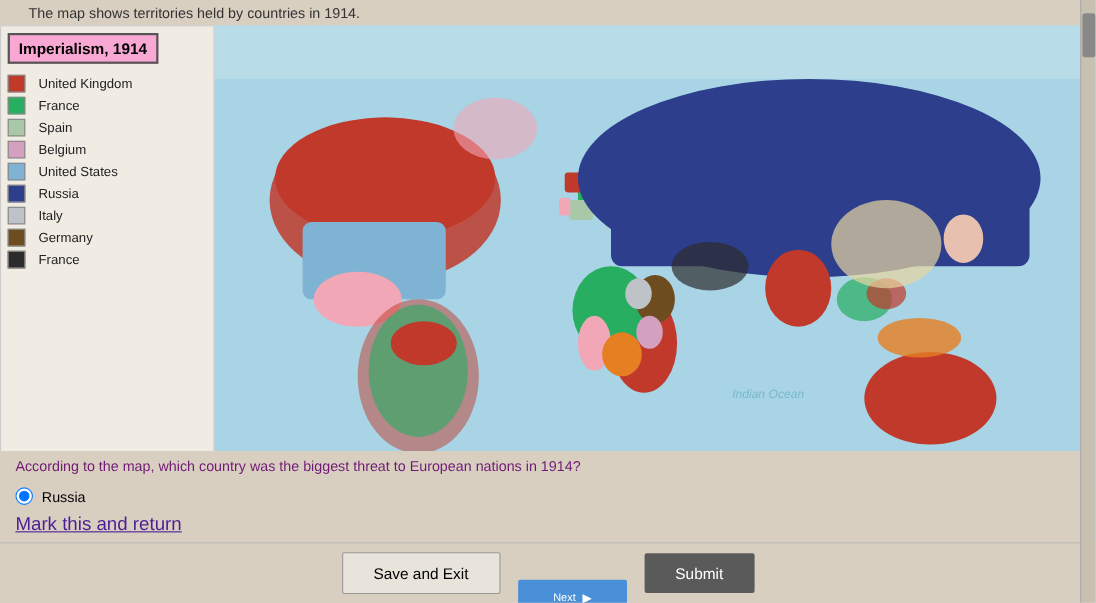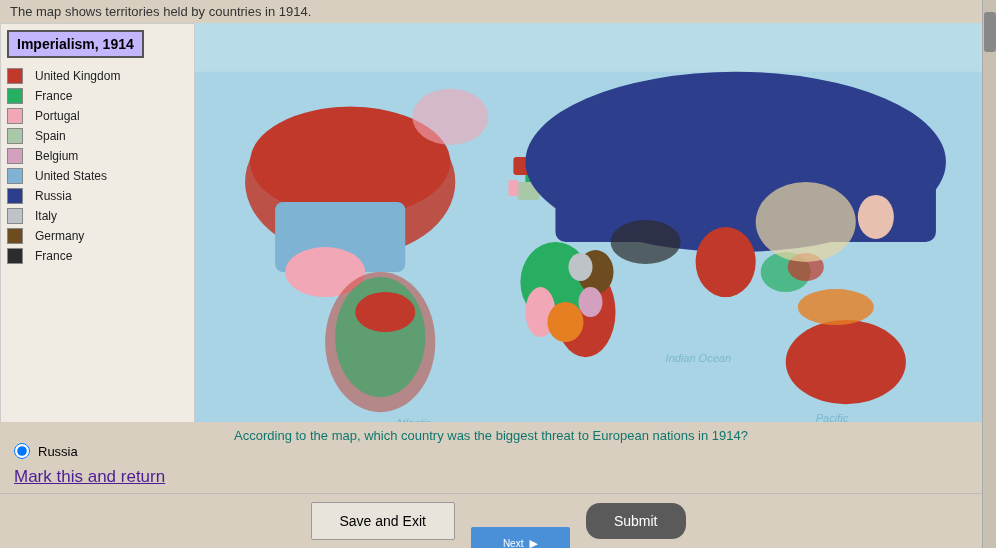--- a/index.html
+++ b/index.html
@@ -13,21 +13,21 @@
     }
 
     .page-wrapper {
       width: 996px;
       height: 548px;
       background: #d9cfc0;
       position: relative;
     }
 
     .top-instruction {
-      padding: 4px 10px;
+      padding: 4px 26px;
       font-size: 13px;
       color: #333;
       background: #d9cfc0;
     }
 
     .main-content {
       display: flex;
       flex-direction: row;
       width: 100%;
       height: calc(100% - 80px);
@@ -42,21 +42,21 @@
       position: relative;
     }
 
     .map-title {
       font-size: 14px;
       font-weight: bold;
       padding: 4px 8px;
       border: 2px solid #555;
       display: inline-block;
       margin-bottom: 10px;
-      background: #c4b5fd;
+      background: #f9a8d4;
     }
 
     .legend {
       display: flex;
       flex-direction: column;
       gap: 4px;
     }
 
     .legend-item {
       display: flex;
@@ -81,23 +81,22 @@
       overflow: hidden;
     }
 
     .question-area {
       padding: 6px 10px;
       background: #d9cfc0;
       font-size: 13px;
     }
 
     .question-text {
-      margin-bottom: 0;
-      color: #0f766e;
-      text-align: center;
+      margin-bottom: 12px;
+      color: #701a75;
     }
 
     .answer-option {
       display: flex;
       align-items: center;
       gap: 8px;
       margin-bottom: 6px;
     }
 
     .answer-option input[type="radio"] {
@@ -156,21 +155,21 @@
       font-size: 11px;
     }
 
     .btn-submit {
       background: #5a5a5a;
       color: white;
       border: none;
       padding: 10px 28px;
       font-size: 14px;
       cursor: pointer;
-      border-radius: 14px;
+      border-radius: 2px;
     }
 
     .scrollbar-right {
       position: absolute;
       right: 0;
       top: 0;
       width: 14px;
       height: 100%;
       background: #c8c0b0;
       border-left: 1px solid #aaa;
@@ -201,24 +200,20 @@
 
       <div class="legend-item">
       <span class="legend-color" style="background:#c0392b;"></span>
       <span>United Kingdom</span>
     </div>
           <div class="legend-item">
       <span class="legend-color" style="background:#27ae60;"></span>
       <span>France</span>
     </div>
           <div class="legend-item">
-      <span class="legend-color" style="background:#f1a7b5;"></span>
-      <span>Portugal</span>
-    </div>
-          <div class="legend-item">
       <span class="legend-color" style="background:#a8c8a8;"></span>
       <span>Spain</span>
     </div>
           <div class="legend-item">
       <span class="legend-color" style="background:#d4a0c0;"></span>
       <span>Belgium</span>
     </div>
           <div class="legend-item">
       <span class="legend-color" style="background:#7fb3d3;"></span>
       <span>United States</span>

